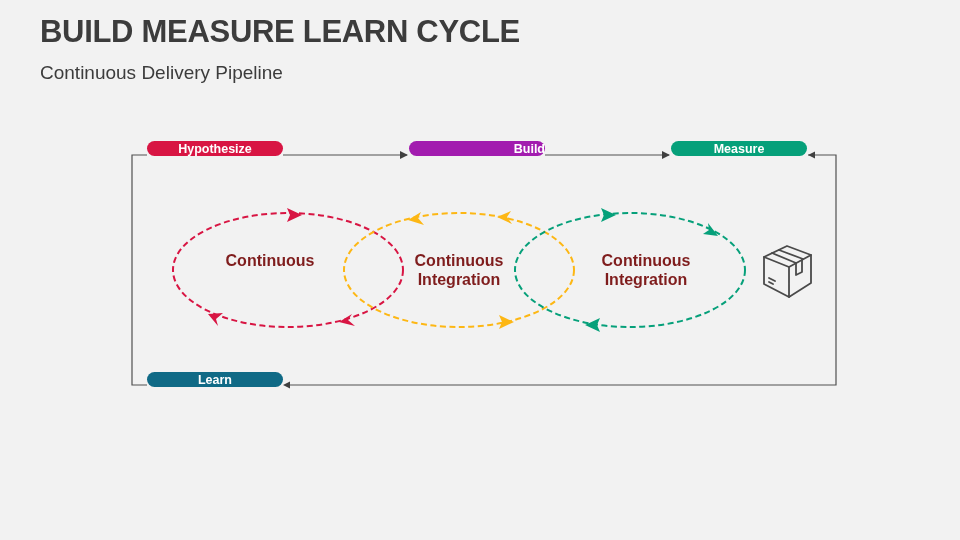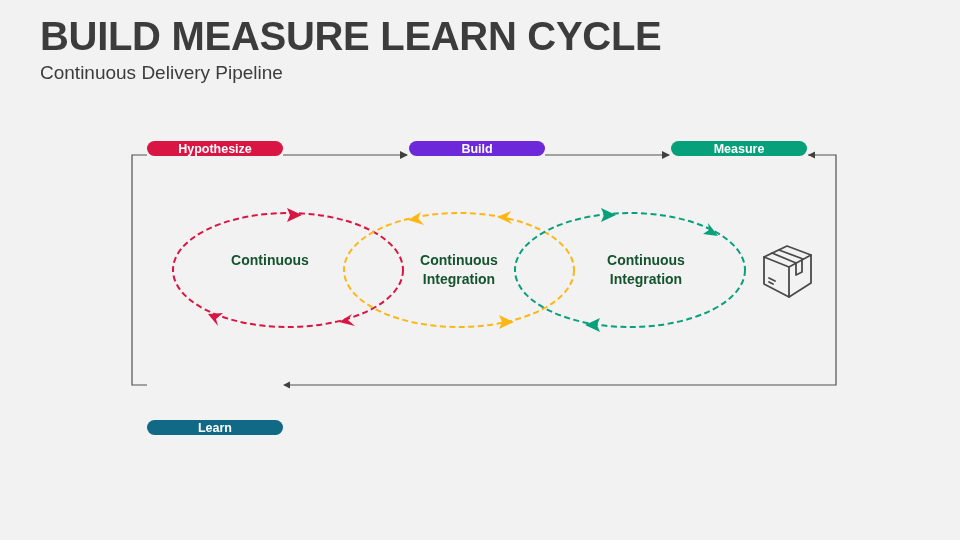--- a/index.html
+++ b/index.html
@@ -1,24 +1,24 @@
 <!DOCTYPE html>
 <html><head>
 <meta charset="utf-8">
 <style>
   html, body { margin:0; padding:0; }
   body { width:960px; height:540px; background:#f2f2f2; position:relative; overflow:hidden;
          font-family:"Liberation Sans", sans-serif; }
-  .title { position:absolute; left:40px; top:14px; font-size:40px; font-weight:bold; color:#3c3c3c; letter-spacing:-0.3px; }
+  .title { position:absolute; left:40px; top:14px; font-size:31px; font-weight:bold; color:#3c3c3c; letter-spacing:-0.3px; }
   .subtitle { position:absolute; left:40px; top:62px; font-size:19px; color:#3c3c3c; }
   svg.diagram { position:absolute; left:0; top:0; }
   .pill { position:absolute; height:15px; width:136px; border-radius:14px; color:#fff; font-size:12.5px;
           font-weight:bold; display:flex; align-items:center; justify-content:center; }
-  .stage-label { position:absolute; width:130px; text-align:center; font-size:14px; font-weight:bold;
-                 color:#14532d; line-height:19px; }
+  .stage-label { position:absolute; width:130px; text-align:center; font-size:16px; font-weight:bold;
+                 color:#7f1d1d; line-height:19px; }
   .box-icon { position:absolute; left:760px; top:240px; }
 </style>
 </head>
 <body>
 
 <div class="title">BUILD MEASURE LEARN CYCLE</div>
 <div class="subtitle">Continuous Delivery Pipeline</div>
 
 <svg class="diagram" width="960" height="540">
   <defs>
@@ -53,27 +53,27 @@
 
     <path d="M616,215 L601,208 L604,215 L601,222 z" fill="#06a07a"></path>
     <path d="M718,236 L703,234 L709,230 L708,223 z" fill="#06a07a"></path>
     <path d="M585,325 L600,318 L597,325 L600,332 z" fill="#06a07a"></path>
   </g>
 </svg>
 
 <div class="pill" style="left:147px; top:141px; background:#d81543;">
   <span>Hypothesize</span>
 </div>
-<div class="pill" style="left:409px; top:141px; background:#6d28d9;">
+<div class="pill" style="left:409px; top:141px; background:#a21caf;justify-content:flex-end;">
   <span>Build</span>
 </div>
 <div class="pill" style="left:671px; top:141px; background:#06a07a;align-items:flex-end;">
   <span>Measure</span>
 </div>
-<div class="pill" style="left:147px; top:372px; background:#106a86;margin-top:48px;">
+<div class="pill" style="left:147px; top:372px; background:#106a86;">
   <span>Learn</span>
 </div>
 
 <div class="stage-label" style="left:205px; top:251px;">
   <div>Continuous</div>
 </div>
 <div class="stage-label" style="left:394px; top:251px;">
   <div>Continuous</div>
   <div>Integration</div>
 </div>

